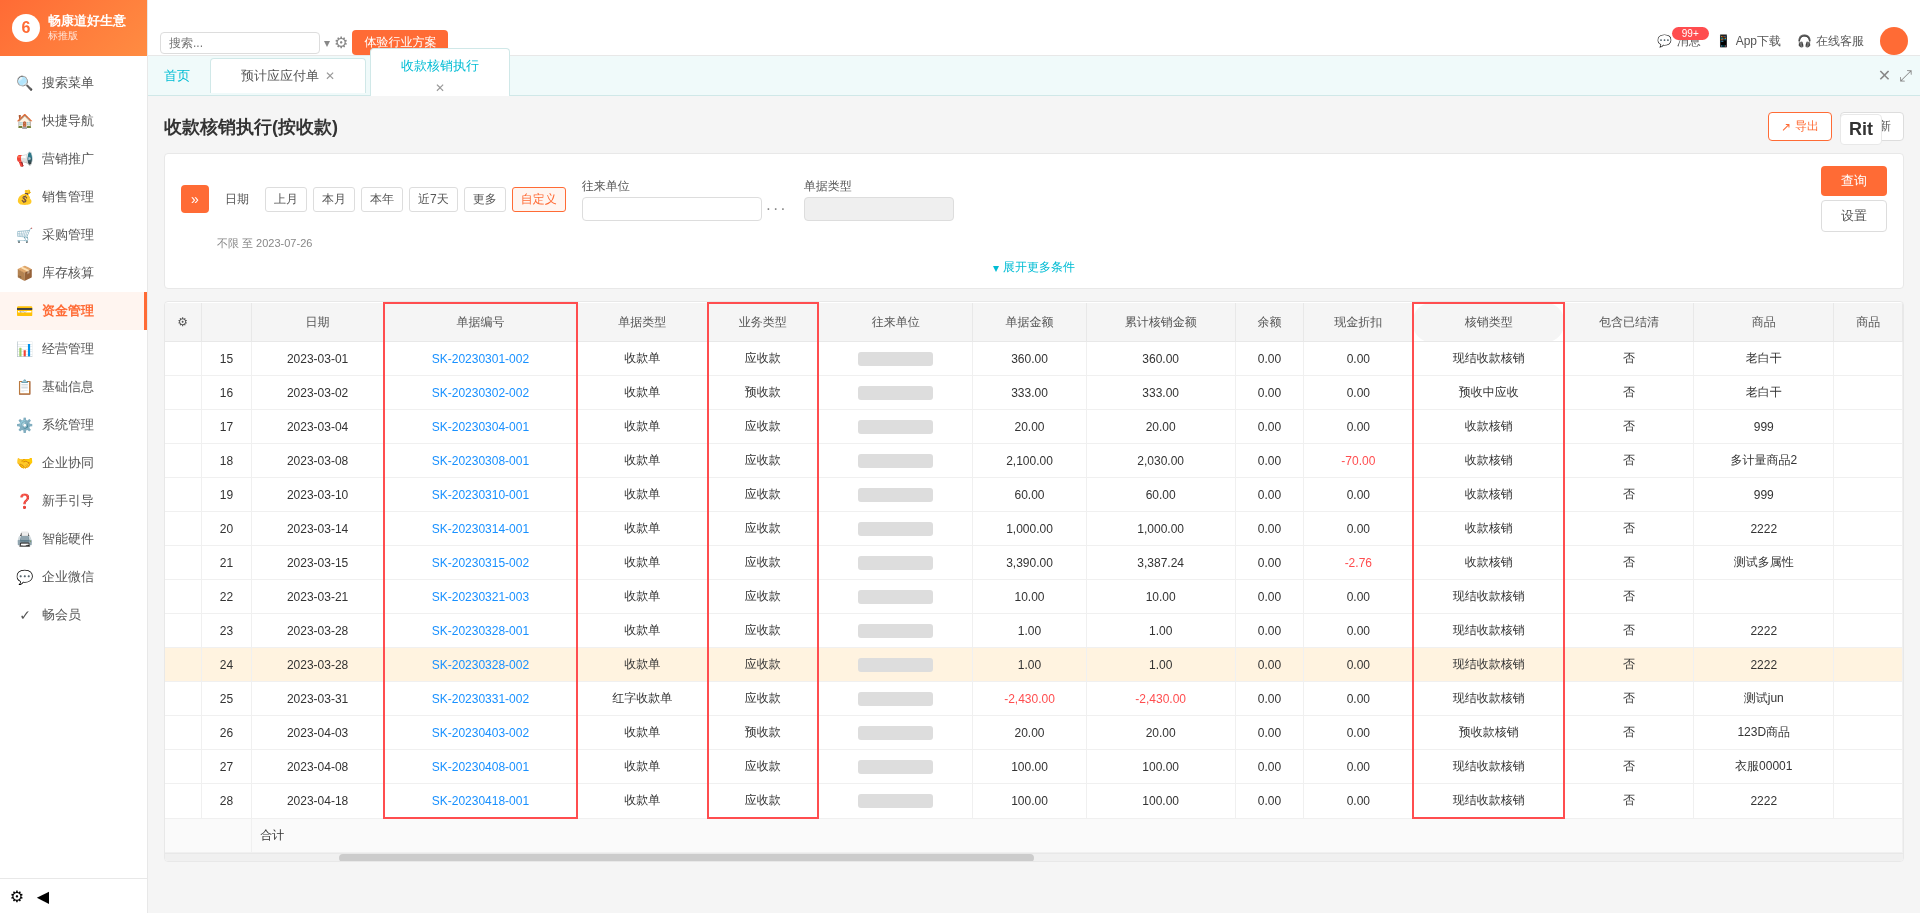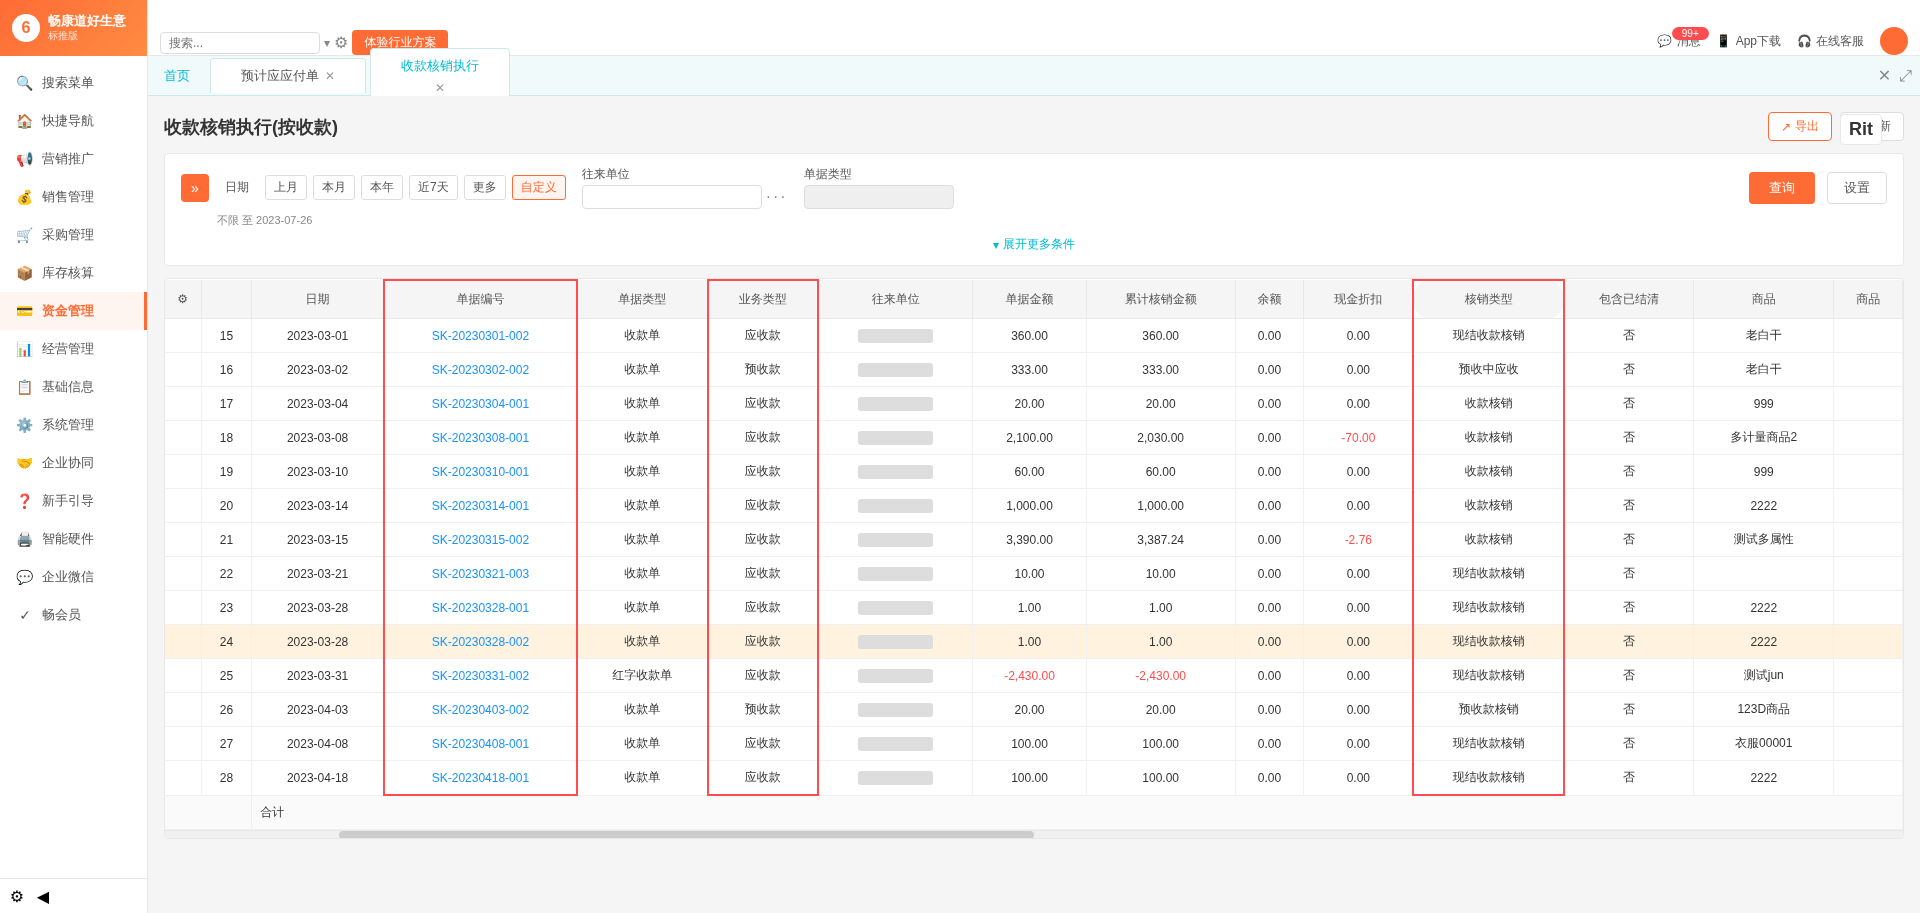--- a/index.html
+++ b/index.html
@@ -259,21 +259,21 @@
             <input class="filter-input" style="width: 180px;" placeholder="">
             <span class="filter-dots">···</span>
           </div>
         </div>
         <div style="display:flex;flex-direction:column;gap:2px;">
           <span class="filter-label">单据类型</span>
           <select class="filter-select">
             <option></option>
           </select>
         </div>
-        <div style="display:flex;flex-direction:row;gap:12px;margin-left:auto;">
+        <div style="display:flex;flex-direction:column;gap:4px;margin-left:auto;">
           <button class="btn-query">查询</button>
           <button class="btn-settings">设置</button>
         </div>
       </div>
       <div style="display:flex;flex-direction:column;gap:2px;margin-top:4px;">
         <span style="color:#888;font-size:11px;margin-left:36px;">不限 至 2023-07-26</span>
       </div>
       <div class="filter-expand">
         <span>▾</span>
         <span>展开更多条件</span>

